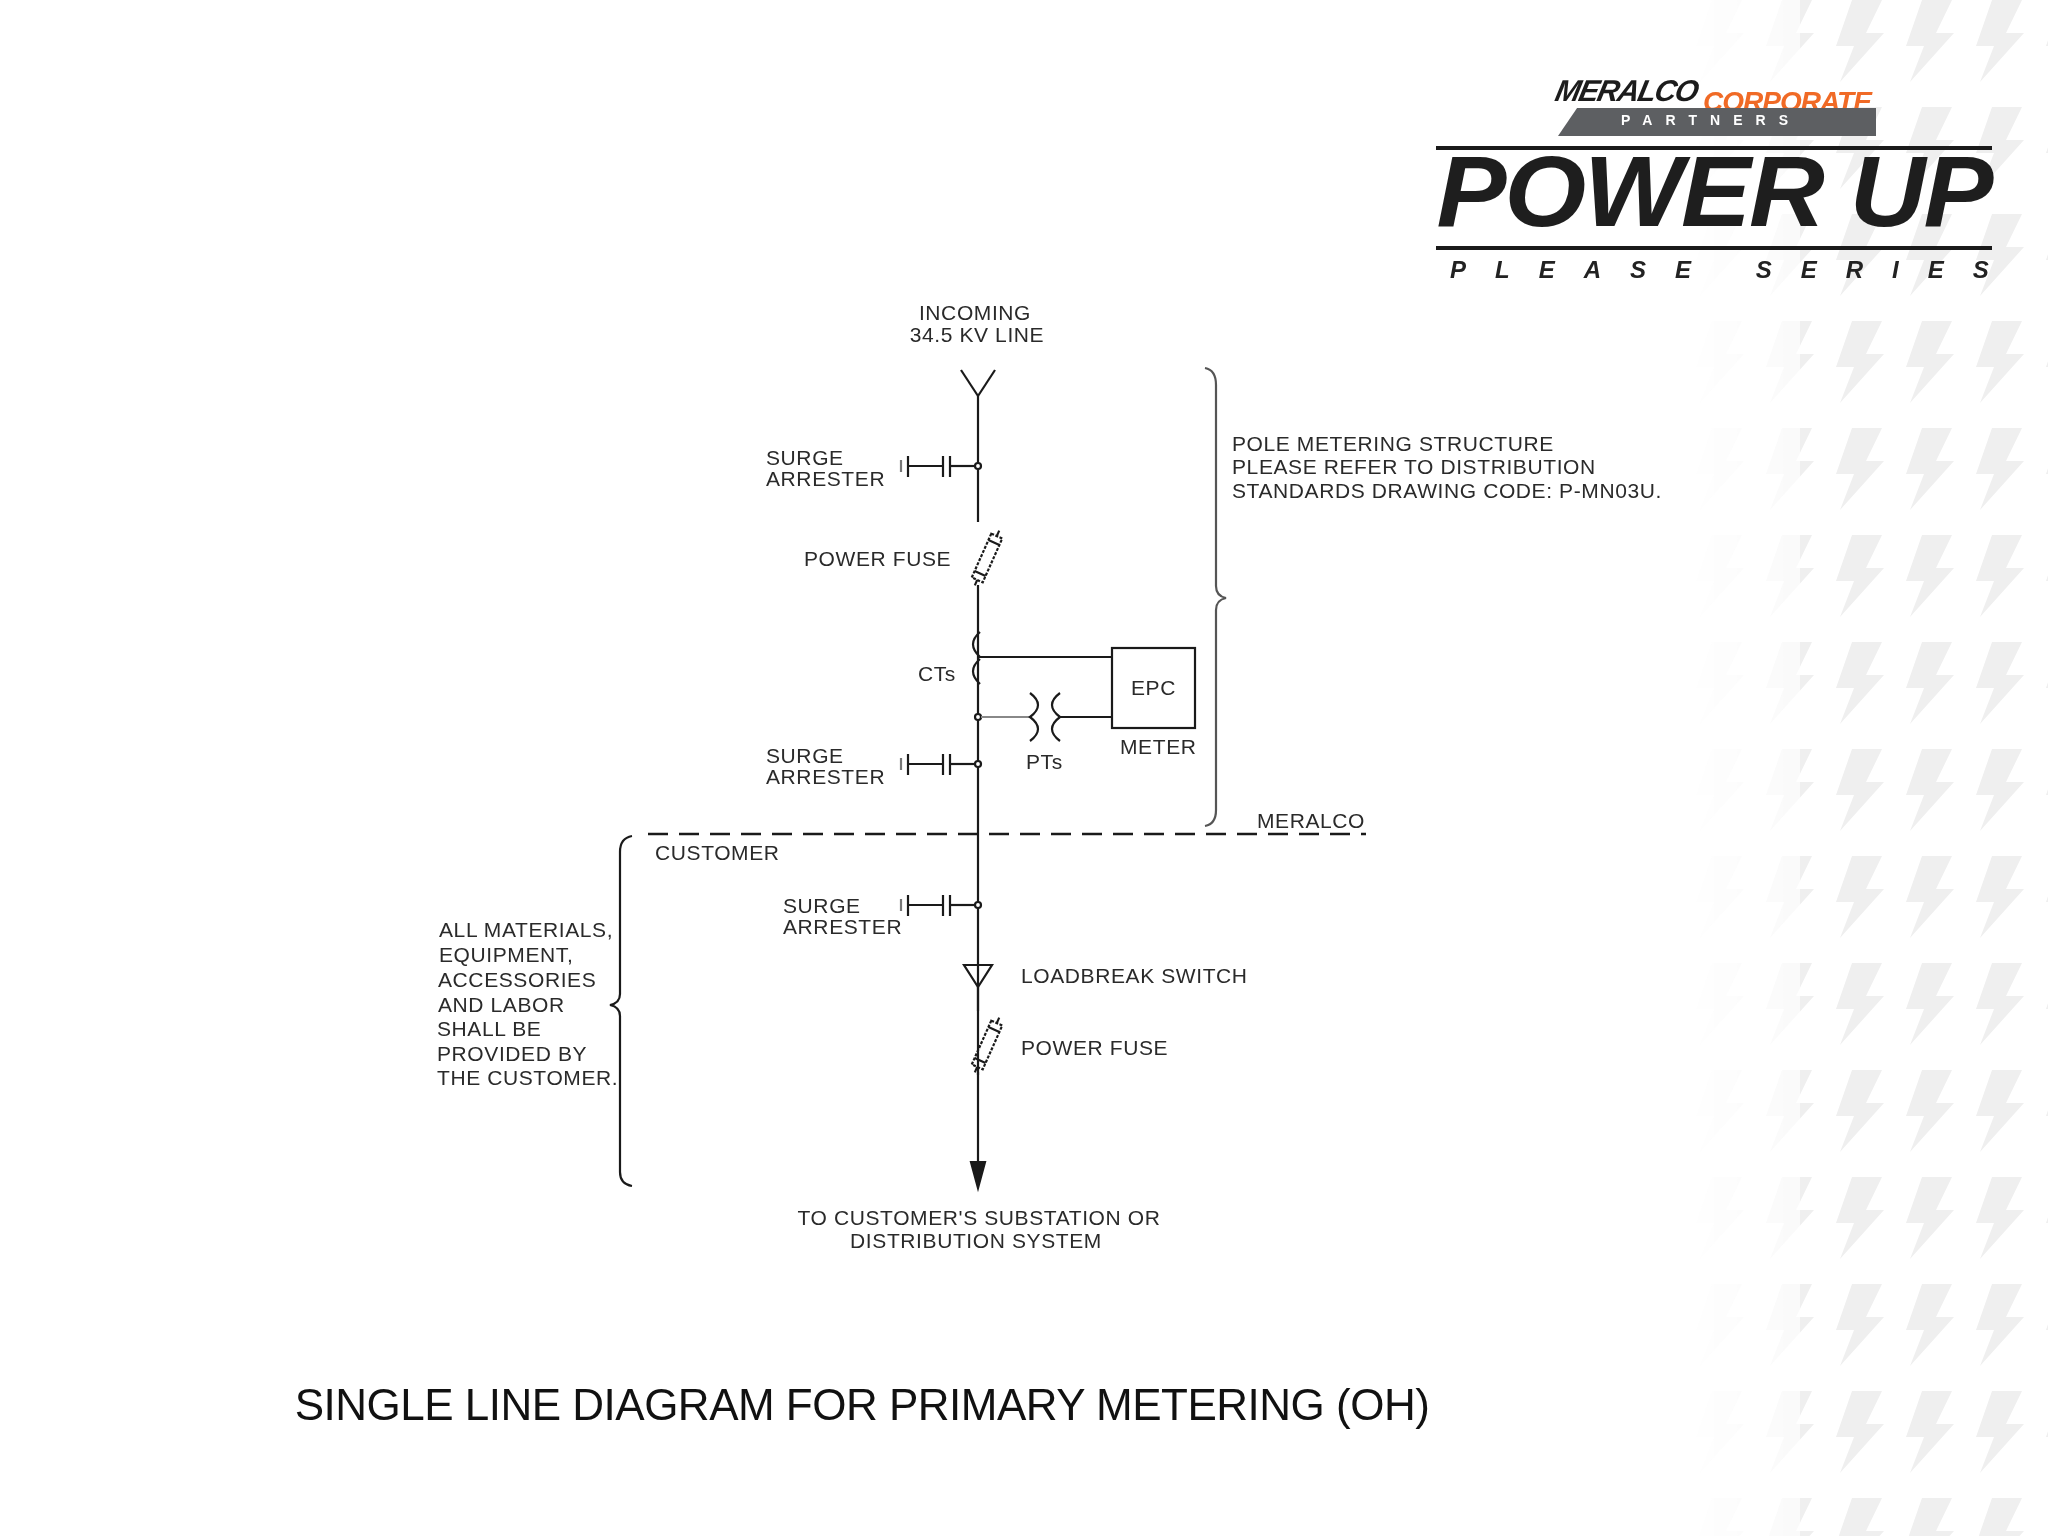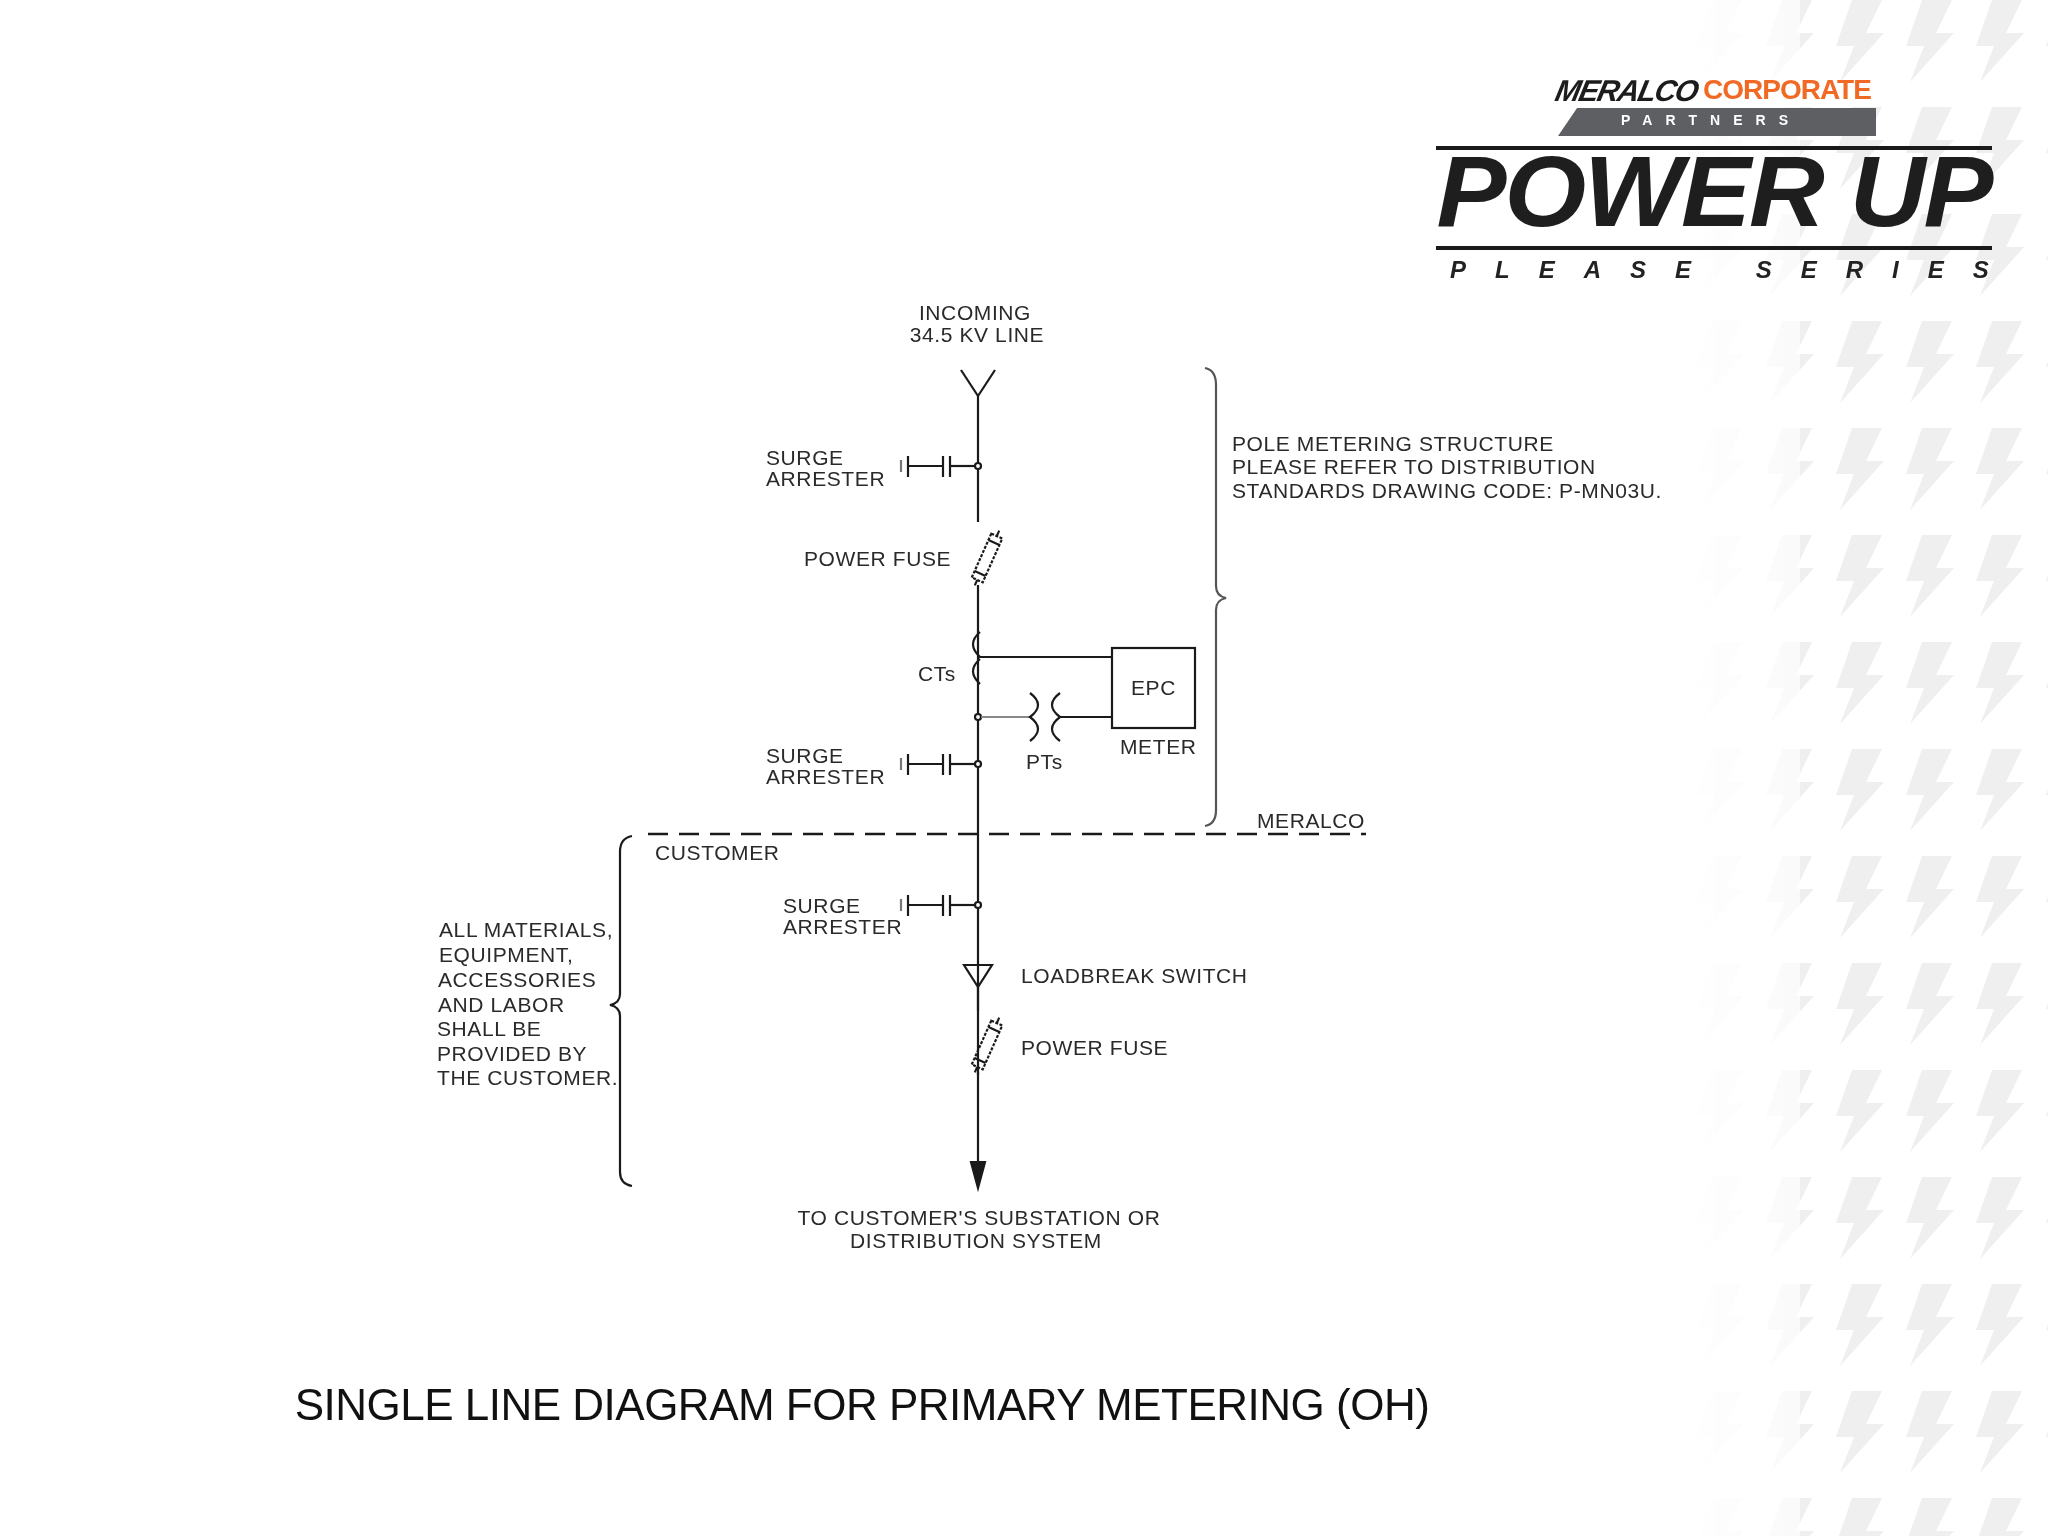--- a/index.html
+++ b/index.html
@@ -10,22 +10,22 @@
     }
     .bg-pattern { position: absolute; left: 0; top: 0; width: 2048px; height: 1536px; }
     .logo { position: absolute; left: 1436px; top: 70px; width: 560px; height: 220px; }
     .logo-top { position: absolute; left: 120px; top: 4px; height: 60px; width: 320px; }
     .logo-meralco {
       position: absolute; left: 0; top: 0; font-family: "Liberation Sans", sans-serif;
       font-weight: bold; font-style: italic; font-size: 30px; letter-spacing: -1.5px;
       color: #1c1c1c; transform: skewX(-12deg); white-space: nowrap;
     }
     .logo-corporate {
-      position: absolute; left: 147px; top: 0; font-family: "Liberation Sans", sans-serif;
-      font-weight: bold; font-size: 28px; letter-spacing: -1px; color: #f06a26; white-space: nowrap;
+      position: absolute; left: 147px; top: 12px; font-family: "Liberation Sans", sans-serif;
+      font-weight: bold; font-size: 28px; letter-spacing: -1px; color: #f06a26; white-space: nowrap; font-style: italic;
     }
     .logo-band {
       position: absolute; left: 122px; top: 38px; width: 318px; height: 28px;
       background: #5d5f62; clip-path: polygon(6% 0, 100% 0, 100% 100%, 0 100%);
     }
     .logo-partners {
       position: absolute; left: 185px; top: 42px; font-size: 14px; font-weight: bold;
       letter-spacing: 13px; color: #ffffff; white-space: nowrap; text-align: right;
     }
     .logo-rule { position: absolute; left: 0; width: 556px; height: 4px; background: #1a1a1a; }

